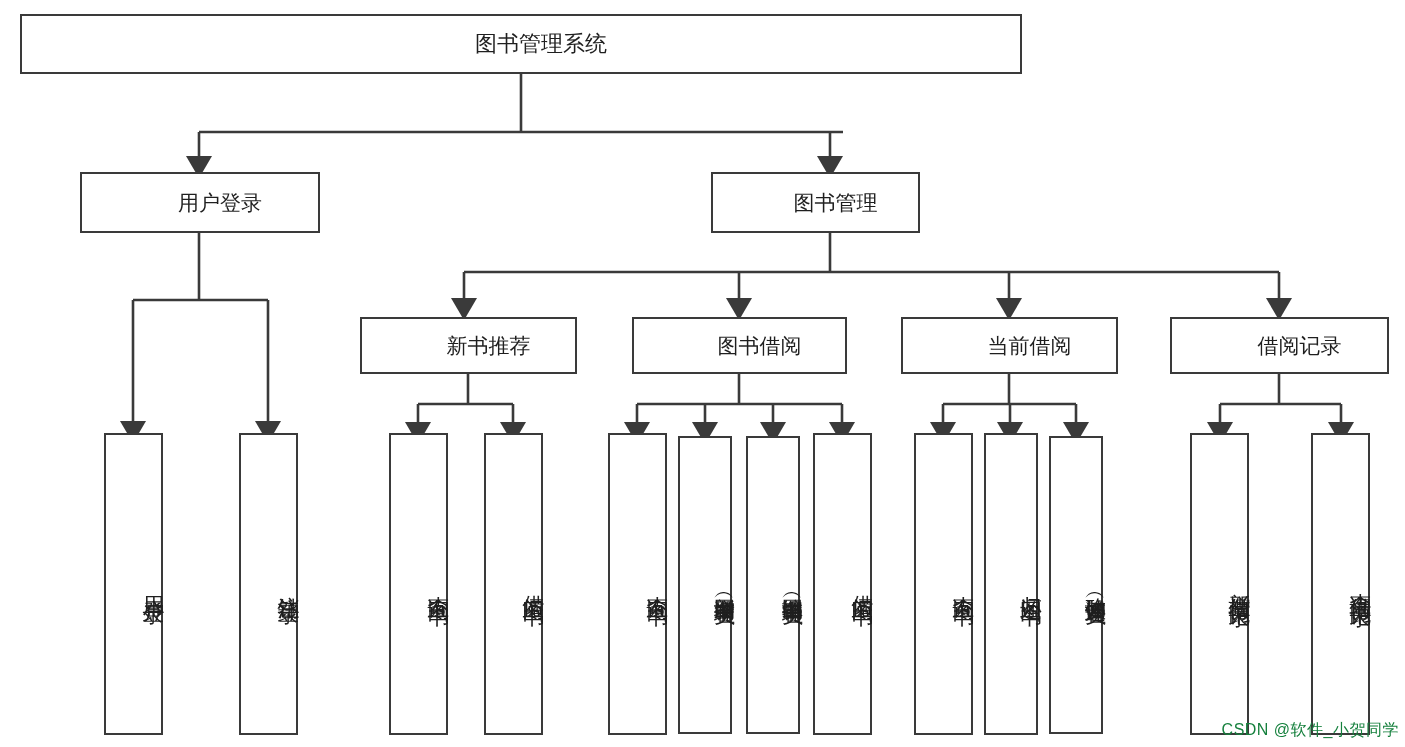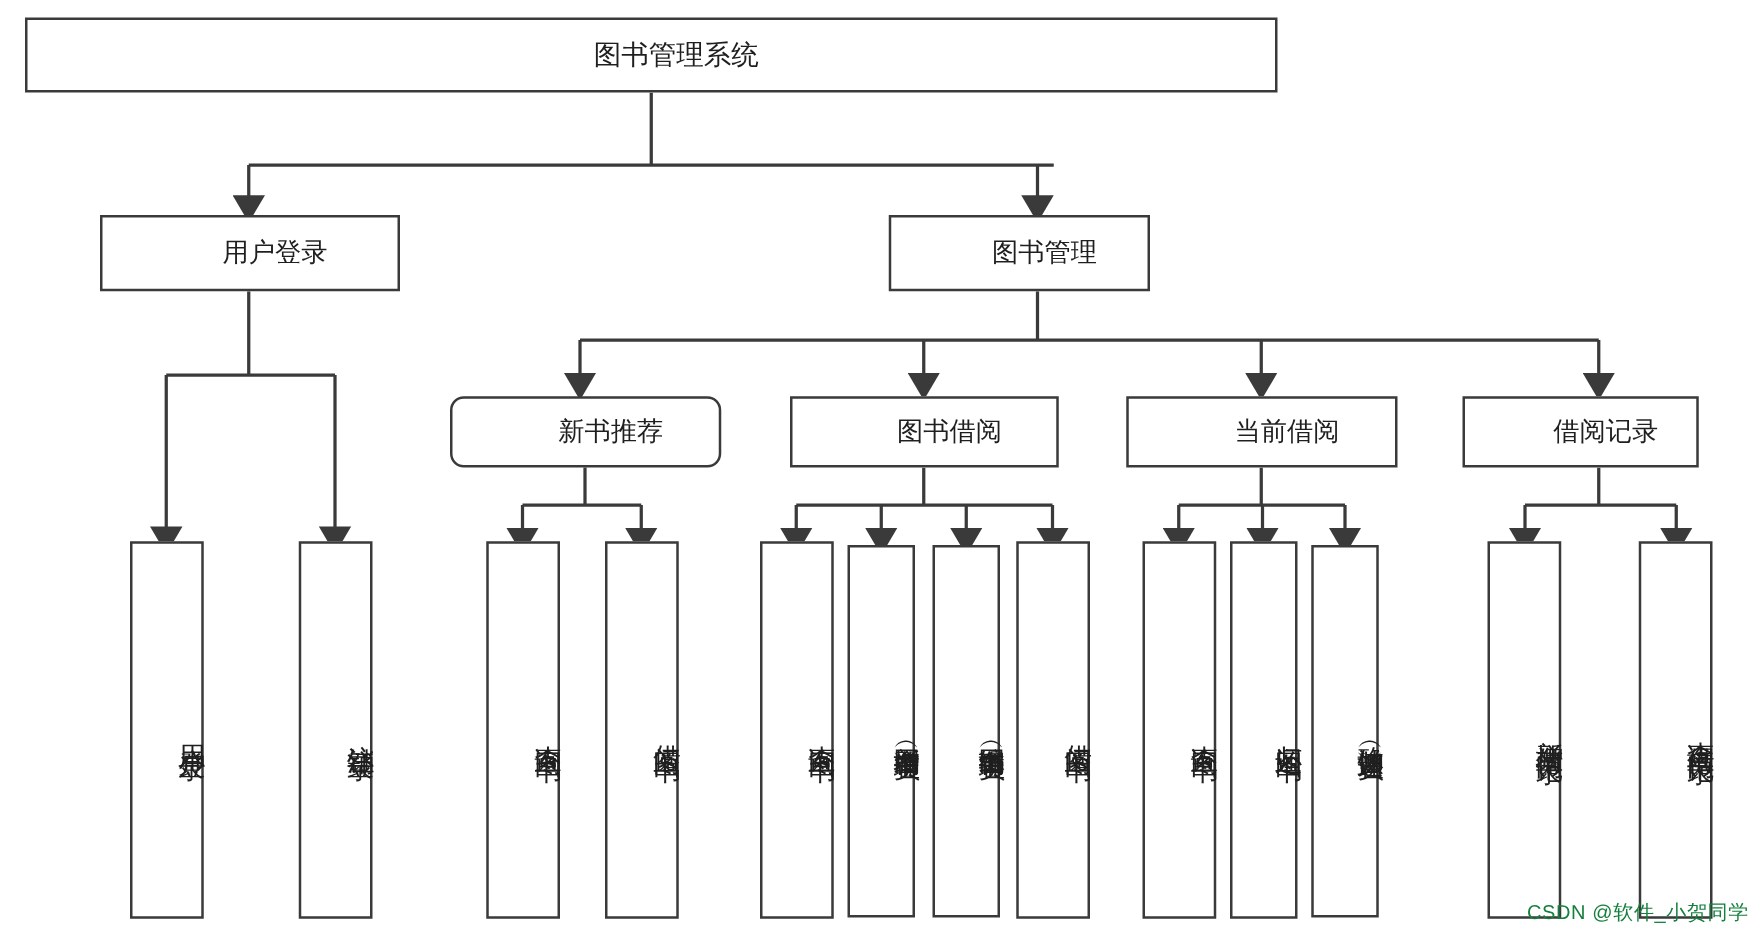--- a/index.html
+++ b/index.html
@@ -137,30 +137,30 @@
     <span class="label">图书管理系统</span>
   </div>
 
   <div class="node horiz" style="left:80px; top:172px; width:240px; height:61px;">
     <span class="label">用户登录</span>
   </div>
   <div class="node horiz" style="left:711px; top:172px; width:209px; height:61px;">
     <span class="label">图书管理</span>
   </div>
 
-  <div class="node horiz" style="left:360px; top:317px; width:217px; height:57px;border-radius:11px;">
+  <div class="node horiz" style="left:360px; top:317px; width:217px; height:57px;">
     <span class="label">新书推荐</span>
   </div>
   <div class="node horiz" style="left:632px; top:317px; width:215px; height:57px;">
     <span class="label">图书借阅</span>
   </div>
   <div class="node horiz" style="left:901px; top:317px; width:217px; height:57px;">
     <span class="label">当前借阅</span>
   </div>
-  <div class="node horiz" style="left:1170px; top:317px; width:189px; height:57px;">
+  <div class="node horiz" style="left:1170px; top:317px; width:219px; height:57px;">
     <span class="label">借阅记录</span>
   </div>
 
   <div class="node vert" style="left:104px; top:433px; width:59px; height:302px;">
     <span class="label">用户登录</span>
   </div>
   <div class="node vert" style="left:239px; top:433px; width:59px; height:302px;">
     <span class="label">注销登录</span>
   </div>
 

